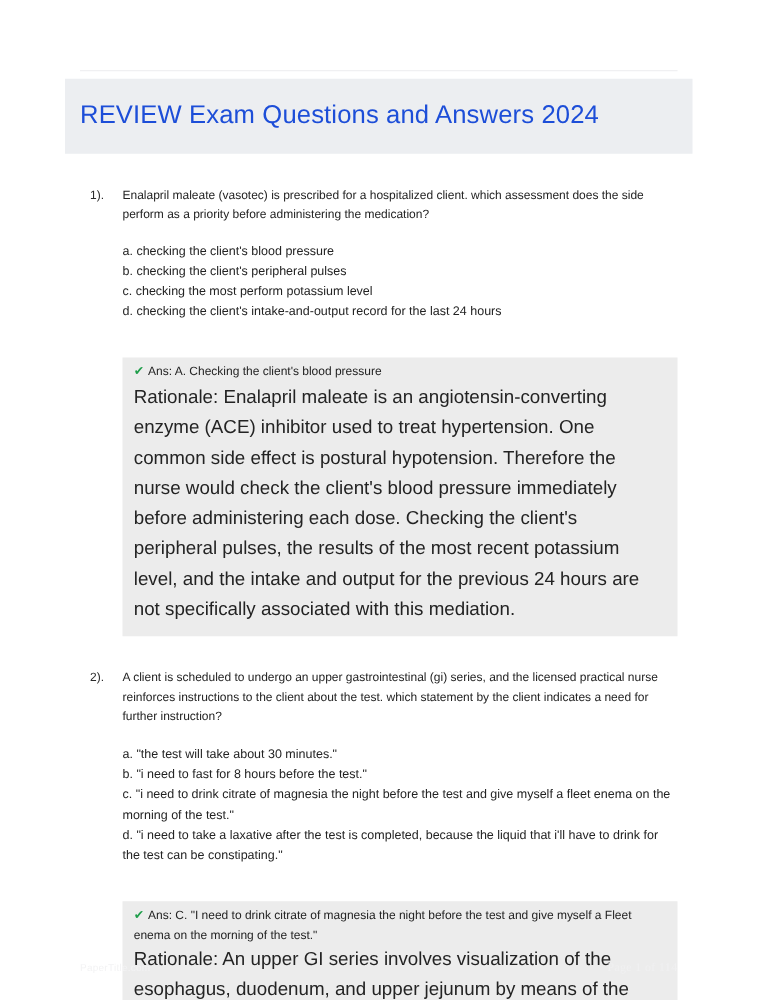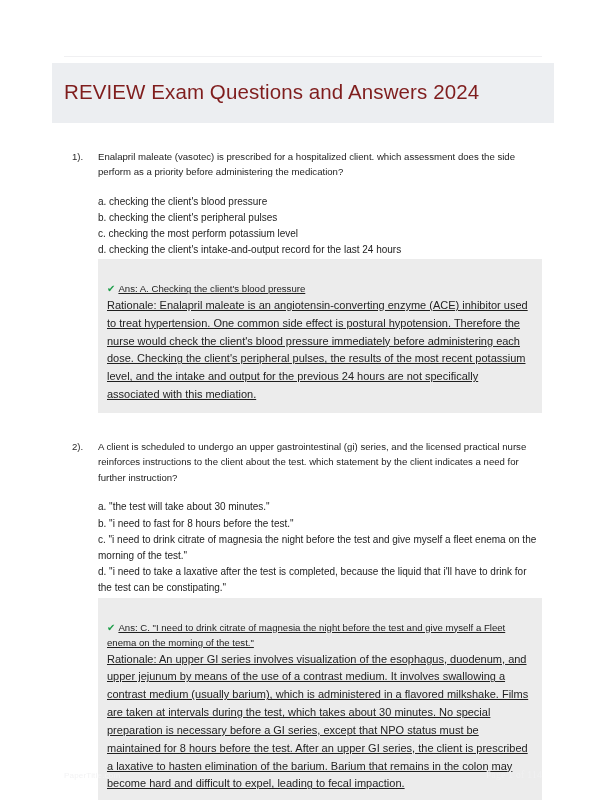--- a/index.html
+++ b/index.html
@@ -46,21 +46,21 @@
   
   .title-band {
     background: #eceef1;
     padding: 16px 12px 18px 12px;
     margin: 0 -12px 0 -12px;
   }
   .doc-title {
     font-size: 20.5px;
     font-weight: 400;
     letter-spacing: 0.1px;
-    color: #7f1d1d;
+    color: #1d4ed8;
     line-height: 1.25;
     margin: 0;
   }
 
   
   .question-block {
     display: flex;
     align-items: flex-start;
     margin-top: 26px;
   }
@@ -93,40 +93,39 @@
   .choices li {
     font-size: 10px;
     line-height: 1.62;
     color: #232323;
     margin: 0;
   }
 
   
   .answer-box {
     background: #ececec;
-    margin-top: 1px;
-    padding: 22px 11px 9px 9px;
-    box-sizing: border-box;
-    text-decoration: underline;
+    margin-top: 28px;
+    padding: 4px 11px 9px 9px;
+    box-sizing: border-box;
   }
   .answer-line {
     font-size: 9.6px;
     line-height: 1.62;
     color: #232323;
     margin: 0;
   }
   .check-icon {
     color: #1e9e4a;
     font-size: 10px;
     margin-right: 3px;
     display: inline-block;
     line-height: 1;
   }
   .rationale {
-    font-size: 11px;
+    font-size: 15px;
     line-height: 1.62;
     color: #232323;
     margin: 0;
   }
 
   
   .footer {
     position: absolute;
     left: 64px;
     right: 64px;

